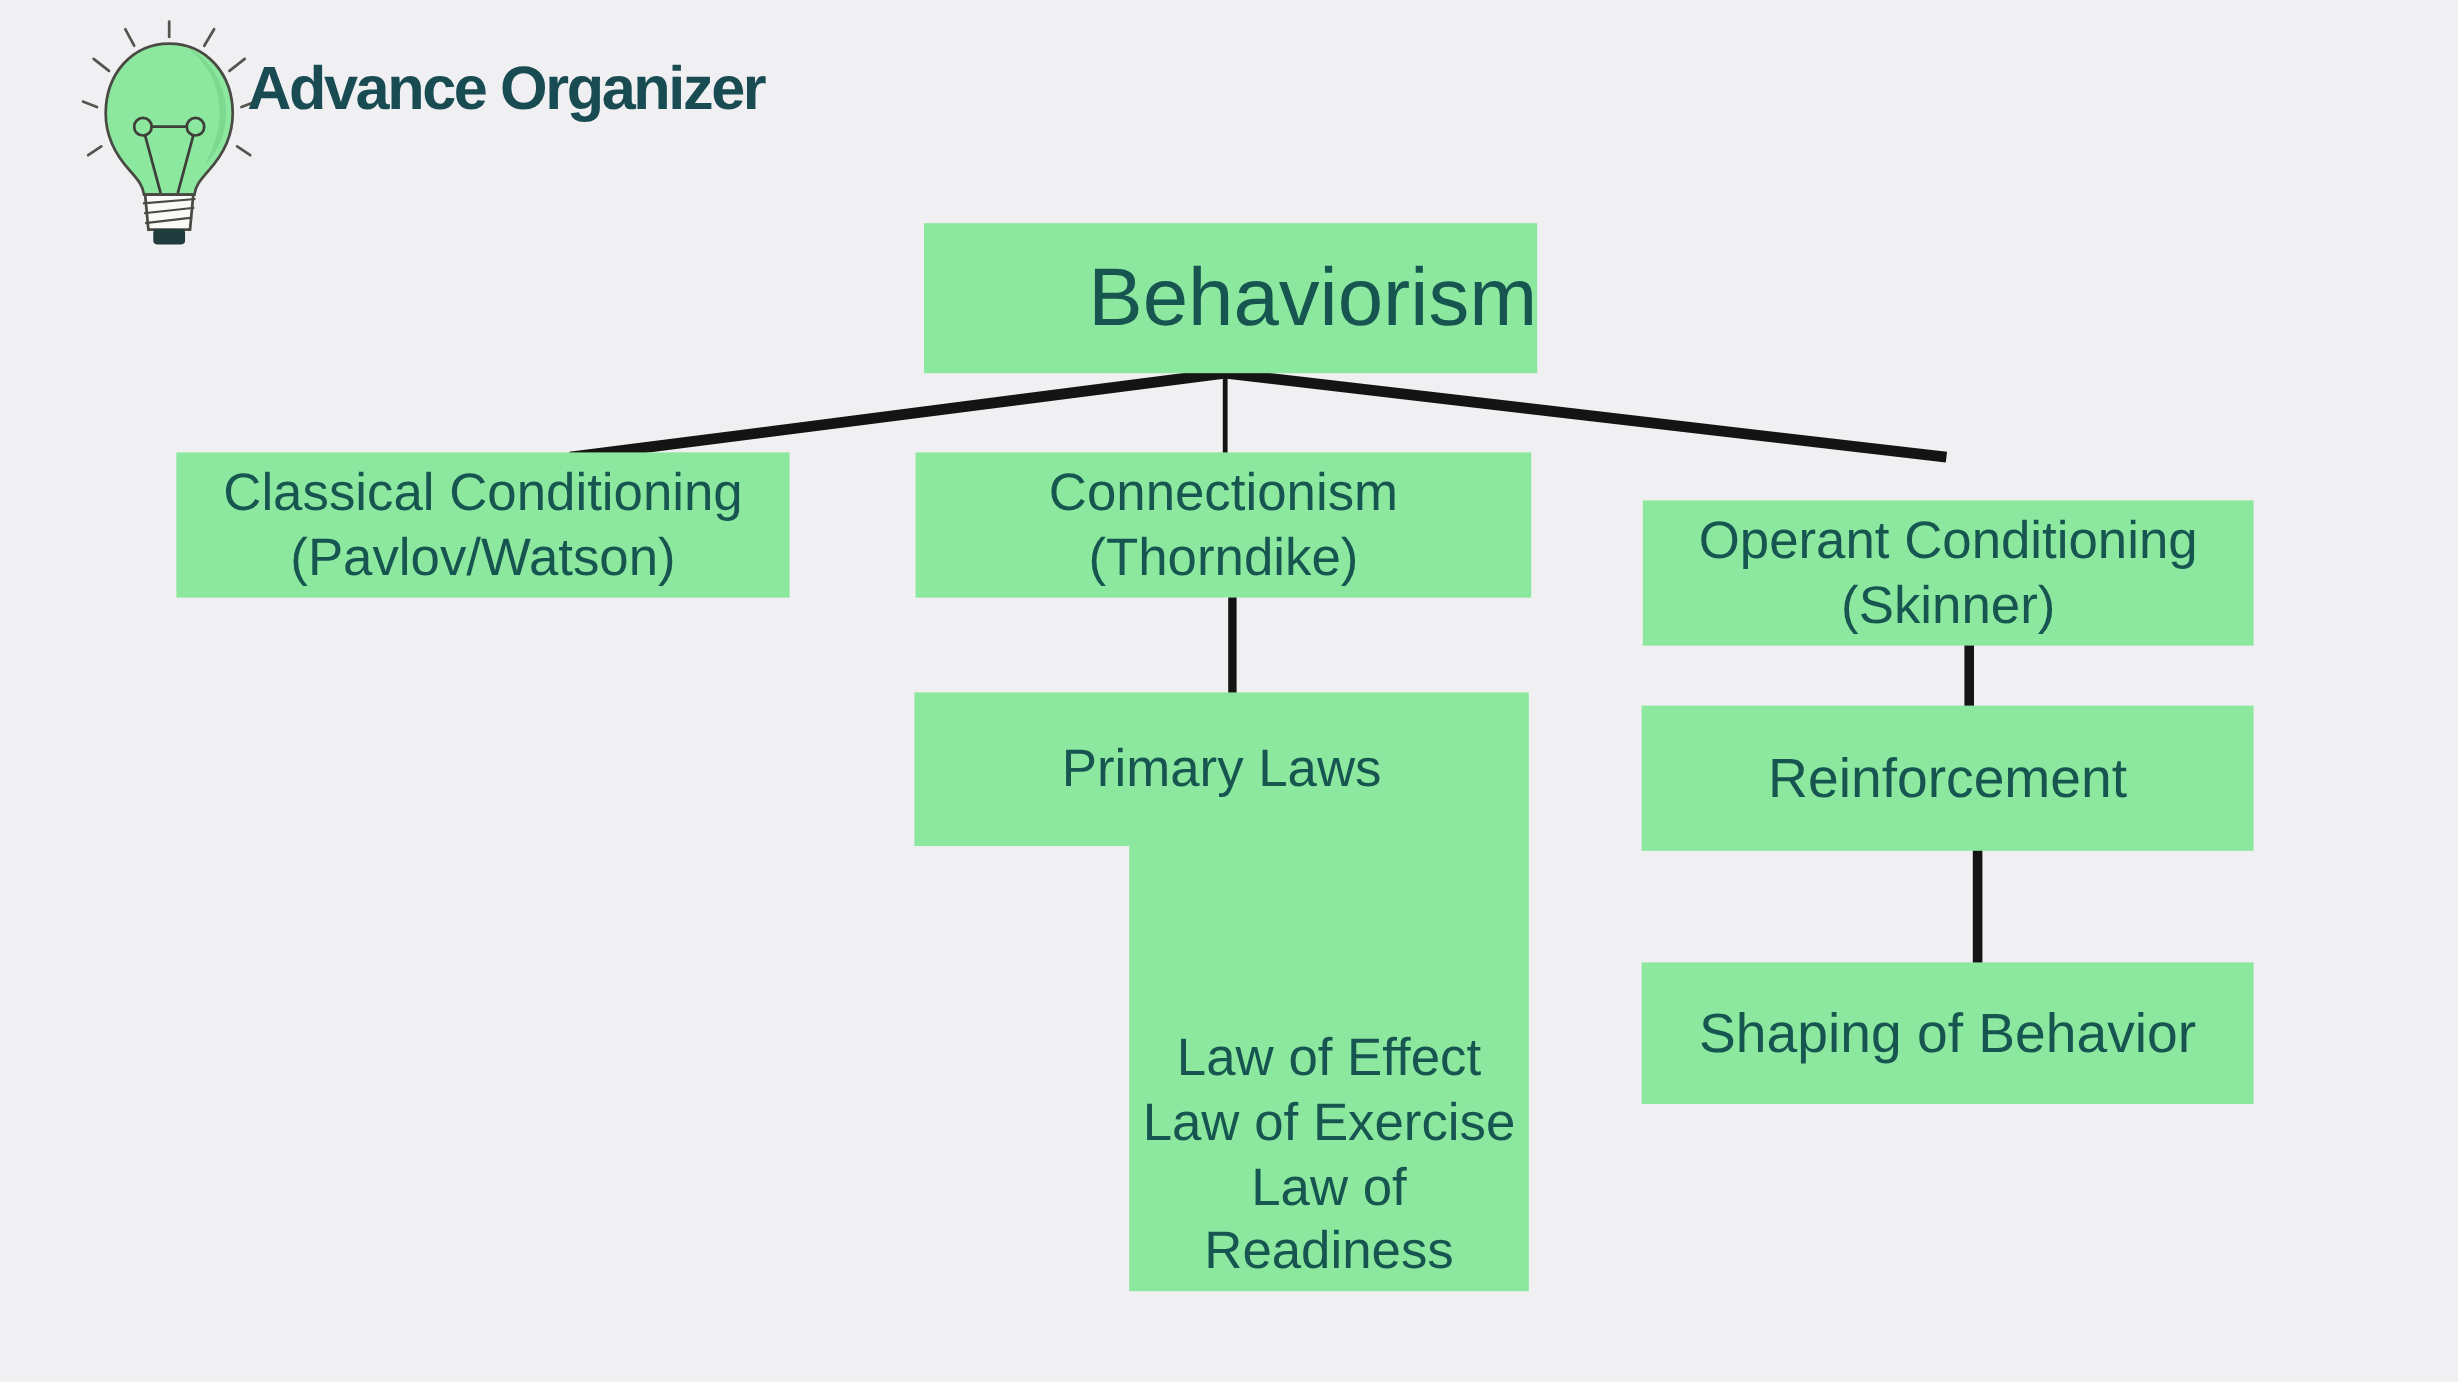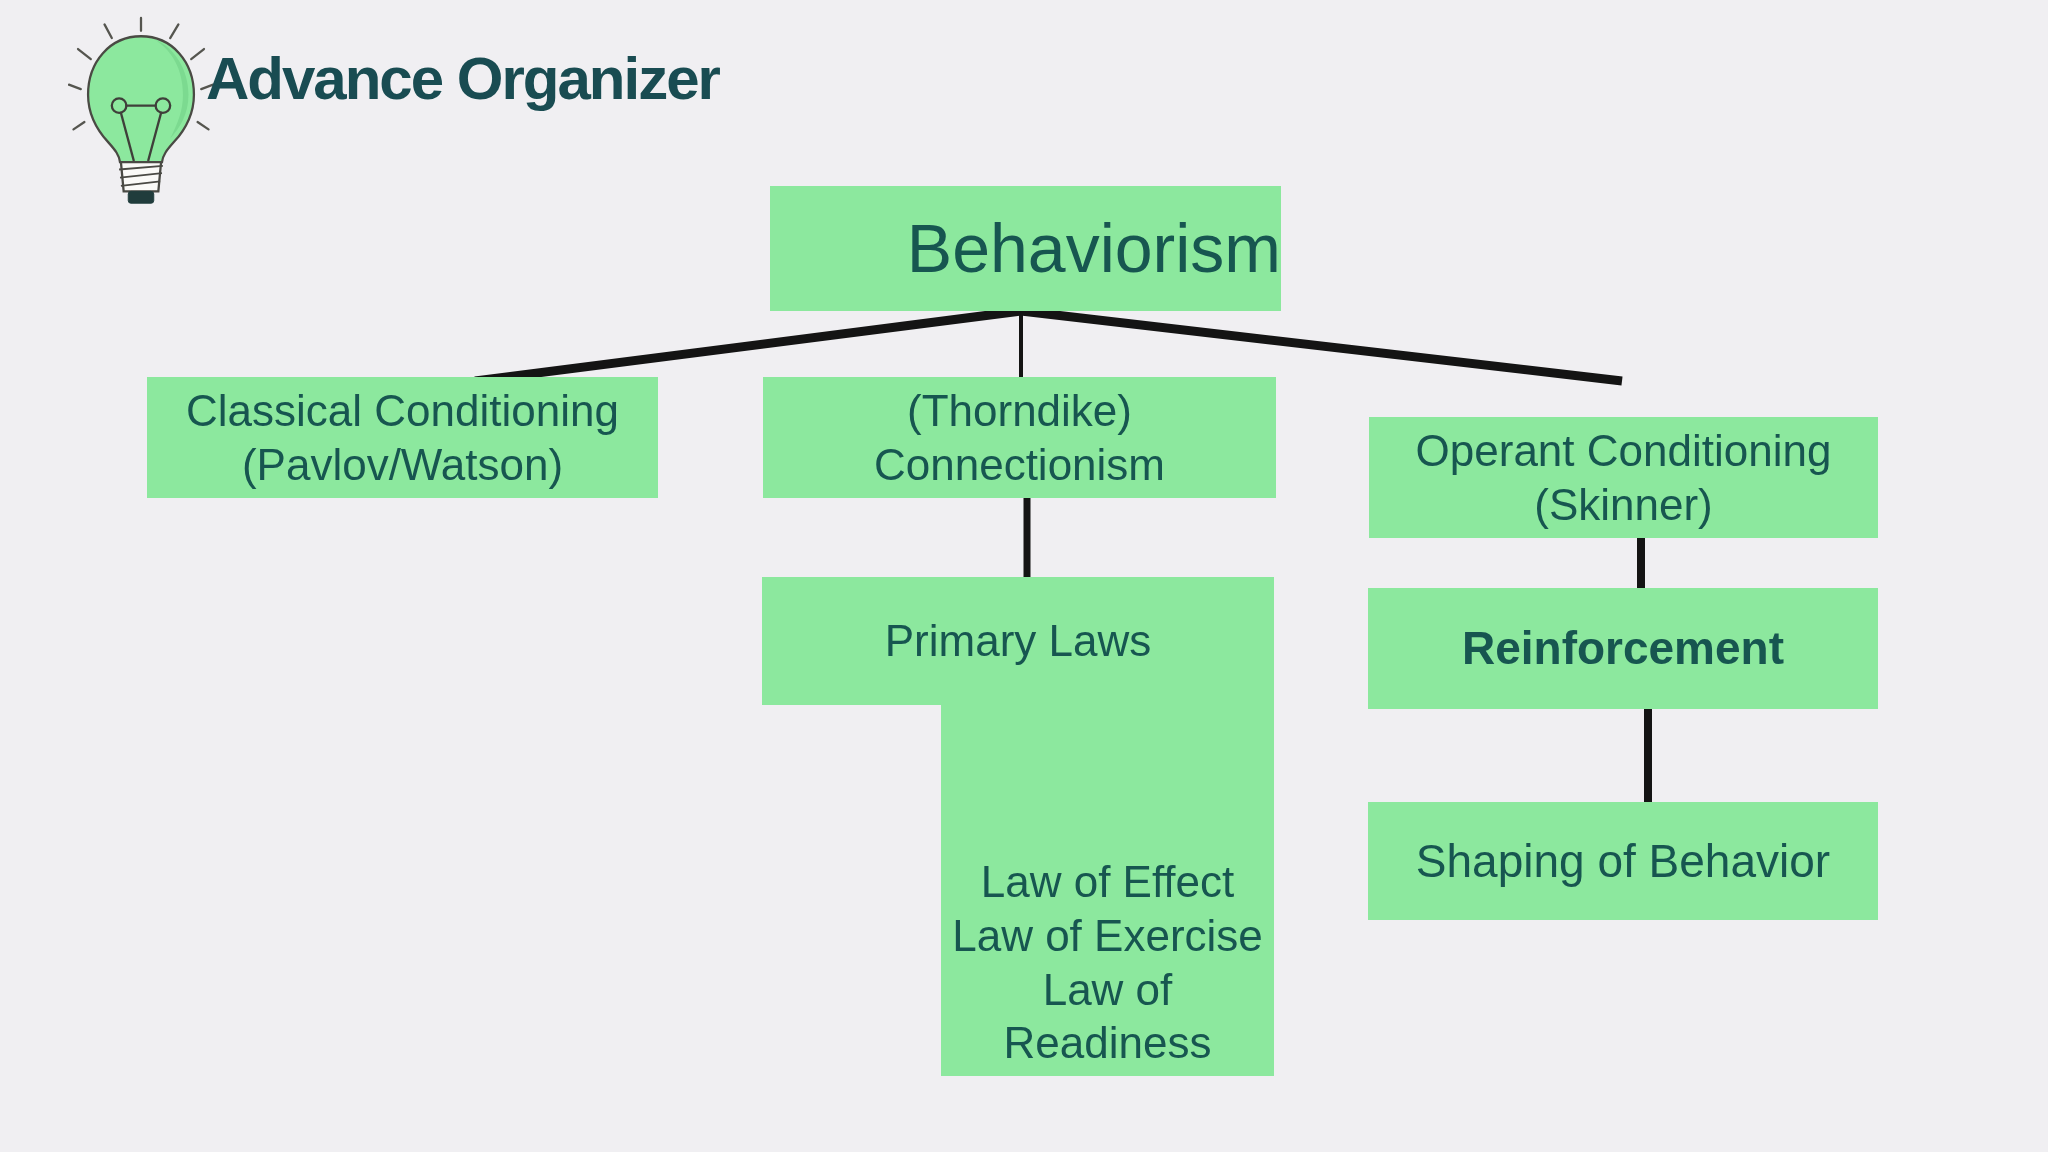--- a/index.html
+++ b/index.html
@@ -12,21 +12,21 @@
   }
   *{margin:0;padding:0;box-sizing:border-box;}
   html,body{width:2048px;height:1152px;overflow:hidden;}
   body{background:var(--bg);font-family:"Liberation Sans","DejaVu Sans",sans-serif;}
   .canvas{position:relative;width:2048px;height:1152px;background:var(--bg);}
 
   
   .logo{position:absolute;left:68px;top:14px;width:146px;height:196px;}
   .page-title{
     position:absolute;left:206px;top:44px;
-    font-size:60px;font-weight:800;letter-spacing:-2px;
+    font-size:51px;font-weight:800;letter-spacing:-2px;
     color:var(--title-text);white-space:nowrap;
   }
 
   
   .wires{position:absolute;left:0;top:0;width:2048px;height:1152px;}
   .wires line{stroke:var(--connector);}
 
   
   .node{
     position:absolute;background:var(--node-fill);color:var(--node-text);
@@ -37,21 +37,21 @@
   .node-root{left:770px;top:186px;width:511px;height:125px;font-size:68px;align-items:flex-end;}
   .node-classical{left:147px;top:377px;width:511px;height:121px;font-size:44px;}
   .node-connectionism{left:763px;top:377px;width:513px;height:121px;font-size:44px;}
   .node-operant{left:1369px;top:377px;width:509px;height:121px;font-size:44px;margin-top:40px;}
   .node-primary{left:762px;top:577px;width:512px;height:128px;font-size:44px;}
   .node-laws{
     left:941px;top:705px;width:333px;height:371px;font-size:44px;
     justify-content:flex-end;padding:6px 10px;
   }
   .node-laws .law{width:100%;}
-  .node-reinforcement{left:1368px;top:588px;width:510px;height:121px;font-size:46px;font-weight:bold;}
+  .node-reinforcement{left:1368px;top:588px;width:510px;height:121px;font-size:46px;}
   .node-shaping{left:1368px;top:802px;width:510px;height:118px;font-size:46px;}
 </style>
 </head>
 <body>
 
 <div class="canvas">
 
   <svg class="logo" viewBox="0 0 160 210" aria-hidden="true">
     <g stroke="#55554f" stroke-width="2.5" stroke-linecap="round">
       <line x1="80" y1="16" x2="80" y2="2"></line>
@@ -98,22 +98,22 @@
   <div class="node node-root">
     <span class="ln">Behaviorism</span>
   </div>
 
   <div class="node node-classical">
     <span class="ln">Classical Conditioning</span>
     <span class="ln">(Pavlov/Watson)</span>
   </div>
 
   <div class="node node-connectionism">
+    <span class="ln">Connectionism</span>
     <span class="ln">(Thorndike)</span>
-    <span class="ln">Connectionism</span>
   </div>
 
   <div class="node node-operant">
     <span class="ln">Operant Conditioning</span>
     <span class="ln">(Skinner)</span>
   </div>
 
   <div class="node node-primary">
     <span class="ln">Primary Laws</span>
   </div>

